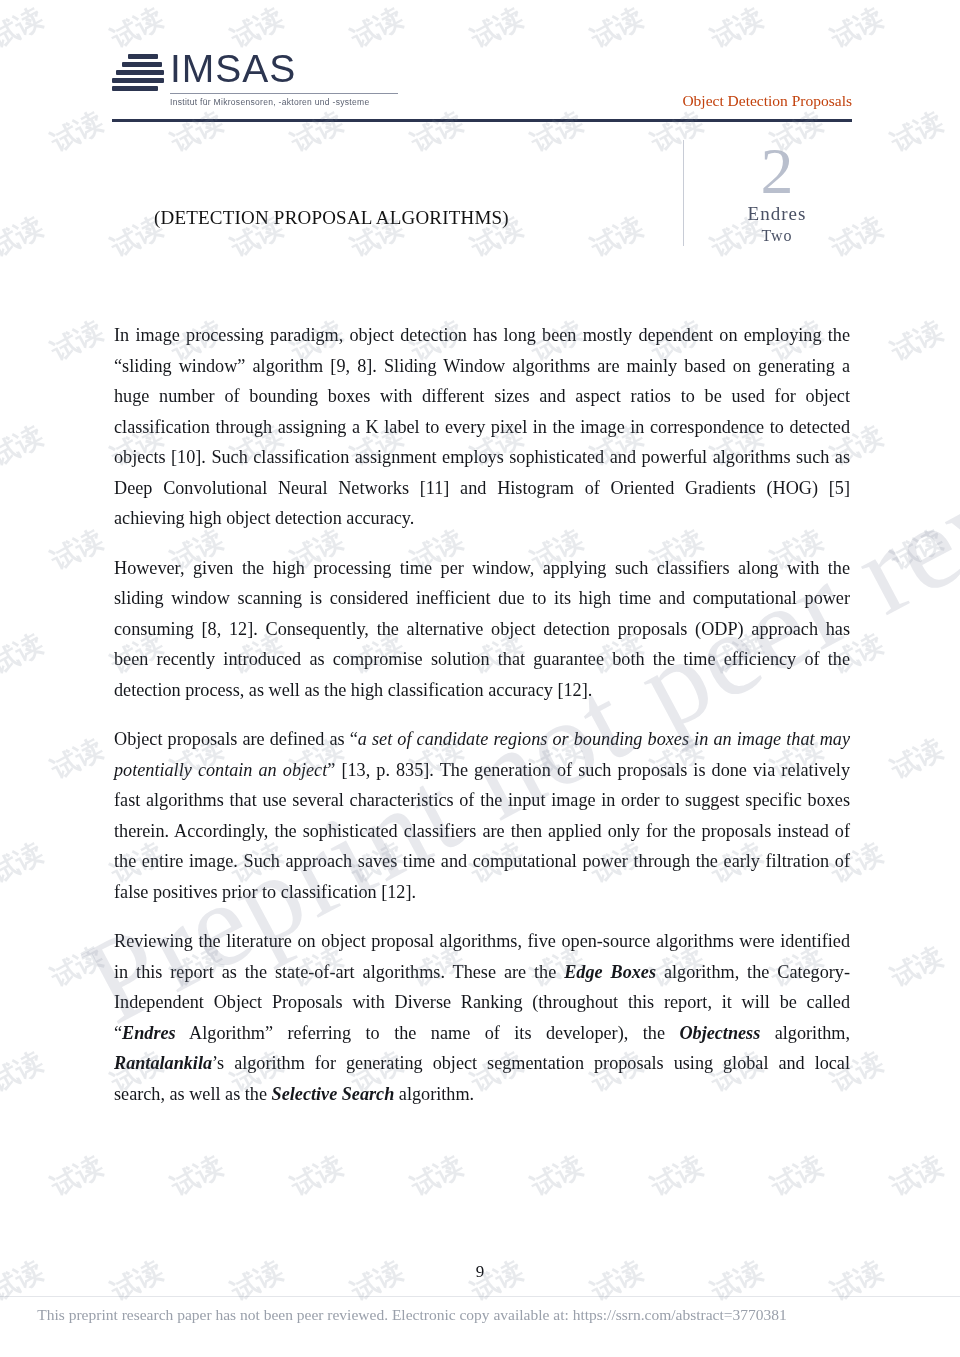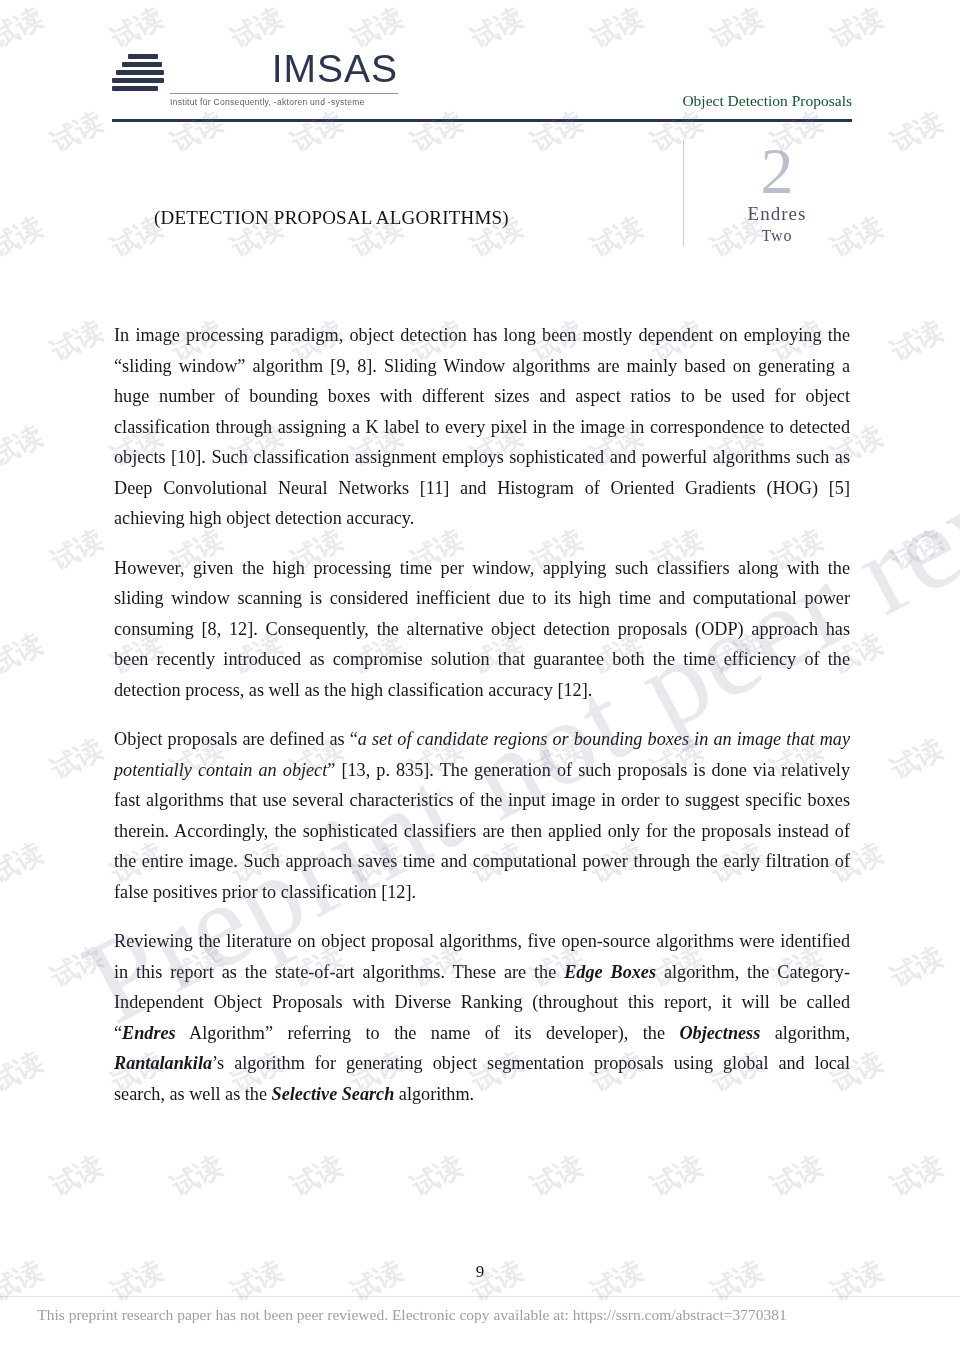--- a/index.html
+++ b/index.html
@@ -55,21 +55,20 @@
   }
   .logo-bars span:nth-child(1) { top: 2px;  width: 30px; left: 16px; }
   .logo-bars span:nth-child(2) { top: 10px; width: 40px; left: 10px; }
   .logo-bars span:nth-child(3) { top: 18px; width: 48px; left: 4px; }
   .logo-bars span:nth-child(4) { top: 26px; width: 52px; left: 0px; }
   .logo-bars span:nth-child(5) { top: 34px; width: 46px; left: 0px; }
 
   .logo-text {
     display: flex;
     flex-direction: column;
-    align-items: flex-end;
   }
   .logo-title {
     font-family: "Liberation Sans", sans-serif;
     font-size: 39px;
     letter-spacing: 1px;
     color: #2c3550;
     line-height: 42px;
     font-weight: 400;
   }
   .logo-sub {
@@ -82,21 +81,21 @@
     padding-top: 3px;
     width: 228px;
   }
 
   .running-head {
     position: absolute;
     right: 0;
     top: 48px;
     font-family: "Liberation Serif", serif;
     font-size: 15.5px;
-    color: #14532d;
+    color: #c2410c;
   }
   .header-rule {
     position: absolute;
     top: 119px;
     left: 112px;
     width: 740px;
     height: 2.5px;
     background: #2c3550;
   }
 
@@ -242,21 +241,21 @@
     <div class="logo">
       <div class="logo-bars">
         <span></span>
           <span></span>
           <span></span>
           <span></span>
           <span></span>
       </div>
       <div class="logo-text">
         <div class="logo-title">IMSAS</div>
-        <div class="logo-sub">Institut für Consequently, -aktoren und -systeme</div>
+        <div class="logo-sub">Institut für Mikrosensoren, -aktoren und -systeme</div>
       </div>
     </div>
   </div>
   <div class="running-head" style="position:absolute; top:92px; right:108px;">Object Detection Proposals</div>
   <div class="header-rule"></div>
 
   <div class="chapter-mark">
     <div class="chapter-num">2</div>
     <div class="chapter-word">Endres</div>
     <div class="chapter-word2">Two</div>

